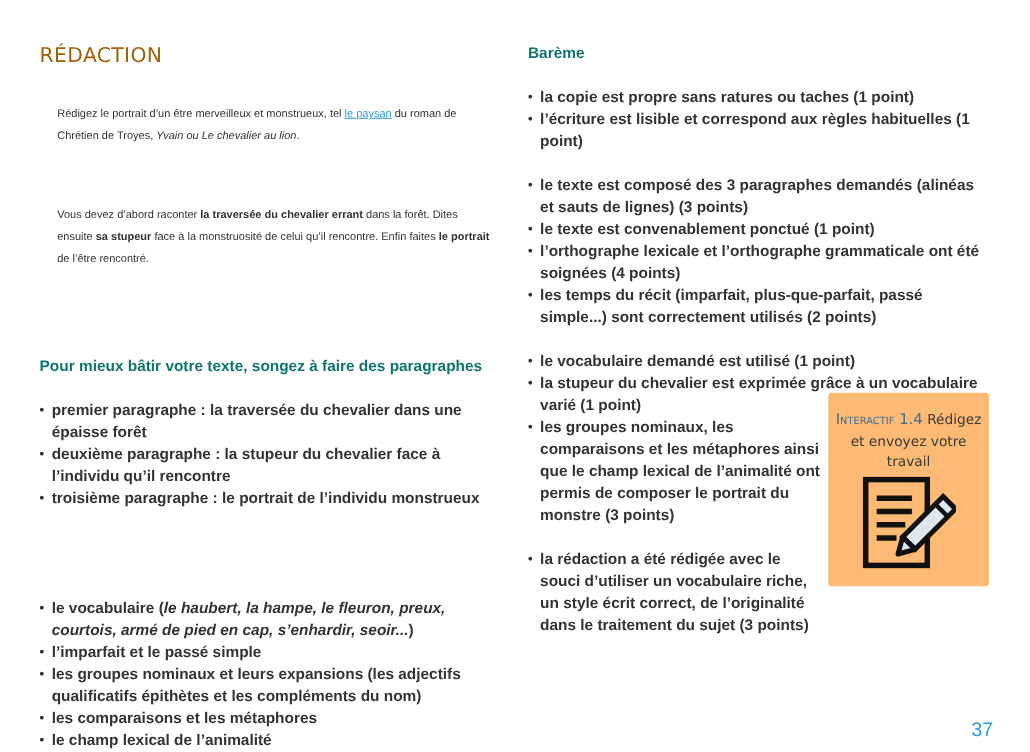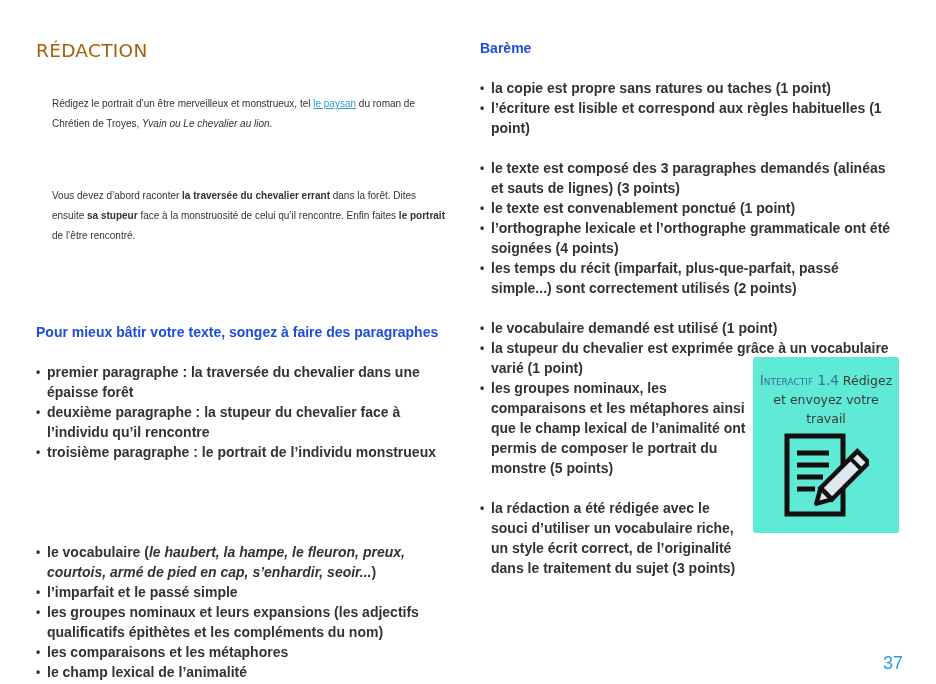--- a/index.html
+++ b/index.html
@@ -8,30 +8,30 @@
     font-family:"Liberation Sans", sans-serif; color:#333333;
   }
   .page-title {
     position:absolute; left:36px; top:40px;
     font-family:"DejaVu Sans", sans-serif; font-size:18.5px; letter-spacing:0.3px;
     color:#a16207; font-weight:normal;
   }
   .col-left { position:absolute; left:36px; top:78px; width:425px; }
   .col-right { position:absolute; left:480px; top:38px; width:420px; }
   .p { font-size:10px; line-height:20px; margin:16px; }
-  .heading { font-size:14px; font-weight:bold; line-height:20px; color:#1d4ed8; margin:0; }
+  .heading { font-size:14px; font-weight:bold; line-height:20px; color:#0f766e; margin:0; }
   .blank { height:20px; }
   a.link { color:#2a9fd6; text-decoration:underline; }
   ul.bullets { list-style:none; margin:0; padding:0;font-weight:bold; }
   ul.bullets li { position:relative; padding-left:11px; font-size:14px; line-height:20px; }
   ul.bullets li::before { content:"•"; position:absolute; left:0; top:0; font-size:12px; }
   .narrow li { width:255px; }
   .card {
     position:absolute; left:753px; top:357px; width:146px; height:176px;
-    background:#5eead4; border-radius:3px;
+    background:#fdba74; border-radius:3px;
   }
   .card-title {
     position:absolute; left:6px; top:14px; width:134px; text-align:center;
     font-family:"DejaVu Sans", sans-serif; font-size:12.5px; line-height:19px; color:#3a3a3a;
   }
   .card-title .kw { color:#3a6f94; font-variant:small-caps; font-size:13.5px; }
   .card-icon { position:absolute; left:30px; top:76px; width:86px; height:86px; }
   .page-num { position:absolute; left:883px; top:653px; font-size:18px; color:#2a9fd6;text-align:center; }
 </style>
 </head>
@@ -79,21 +79,21 @@
     <li>le texte est convenablement ponctué (1 point)</li>
     <li>l’orthographe lexicale et l’orthographe grammaticale ont été soignées (4 points)</li>
     <li>les temps du récit (imparfait, plus-que-parfait, passé simple...) sont correctement utilisés (2 points)</li>
   </ul>
   <div class="blank"></div>
   <ul class="bullets">
     <li>le vocabulaire demandé est utilisé (1 point)</li>
     <li>la stupeur du chevalier est exprimée grâce à un vocabulaire varié (1 point)</li>
   </ul>
   <ul class="bullets narrow">
-    <li>les groupes nominaux, les comparaisons et les métaphores ainsi que le champ lexical de l’animalité ont permis de composer le portrait du monstre (5 points)</li>
+    <li>les groupes nominaux, les comparaisons et les métaphores ainsi que le champ lexical de l’animalité ont permis de composer le portrait du monstre (3 points)</li>
   </ul>
   <div class="blank"></div>
   <ul class="bullets narrow">
     <li>la rédaction a été rédigée avec le souci d’utiliser un vocabulaire riche, un style écrit correct, de l’originalité dans le traitement du sujet (3 points)</li>
   </ul>
 </div>
 
 <div class="card">
   <div class="card-title"><span class="kw">Interactif 1.4</span><span> Rédigez et envoyez votre travail</span></div>
   <svg class="card-icon" viewBox="0 0 86 86">

